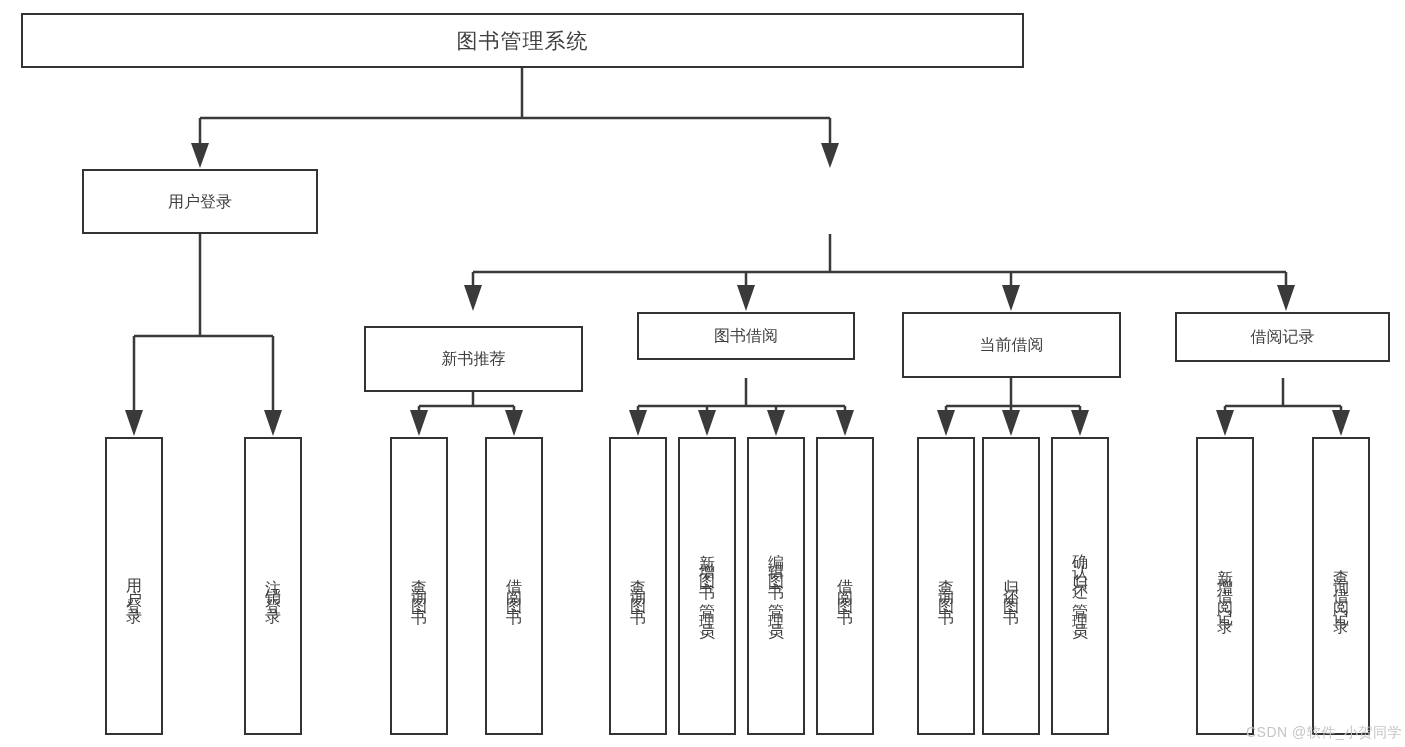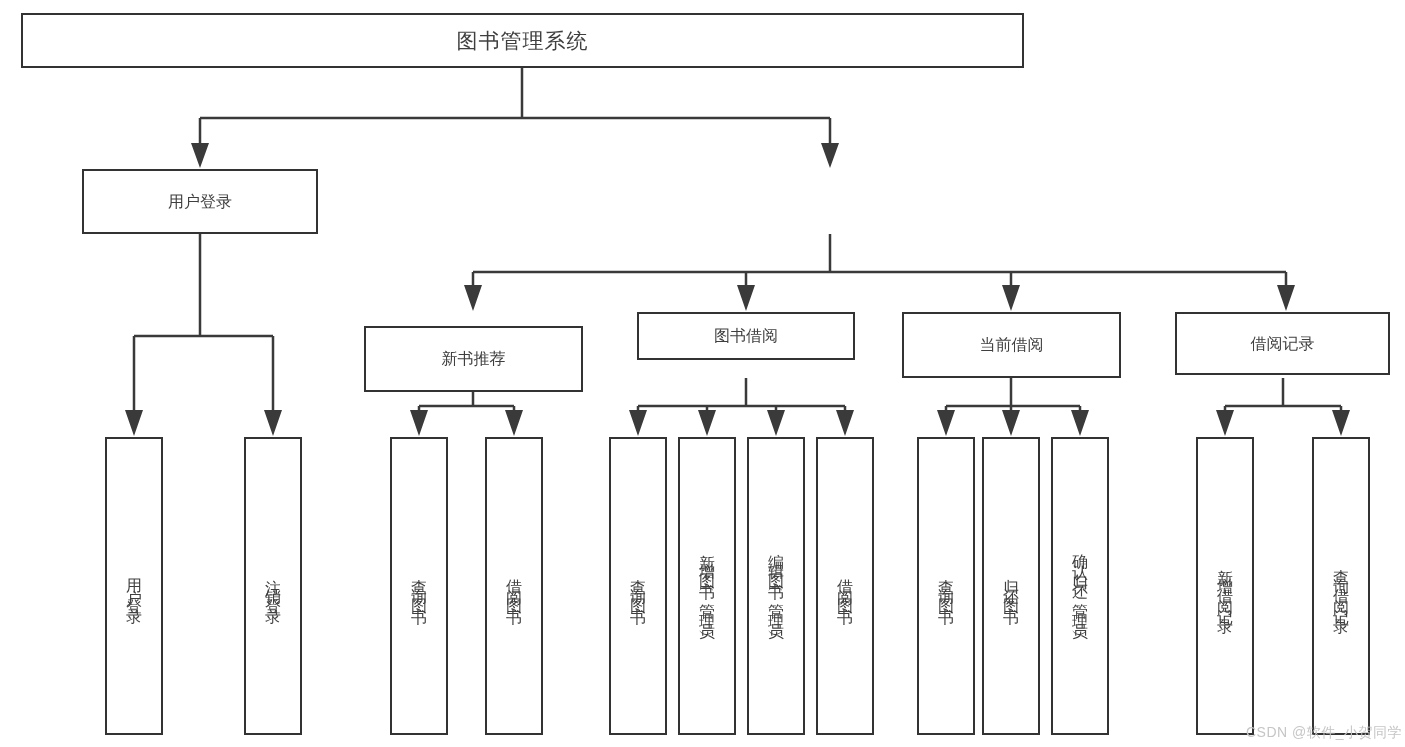--- a/index.html
+++ b/index.html
@@ -108,21 +108,21 @@
 
   <div class="box" style="left:364px; top:312px; width:219px; height:66px;margin-top:14px;">
     <span>新书推荐</span>
   </div>
   <div class="box" style="left:637px; top:312px; width:218px; height:48px;">
     <span>图书借阅</span>
   </div>
   <div class="box" style="left:902px; top:312px; width:219px; height:66px;">
     <span>当前借阅</span>
   </div>
-  <div class="box" style="left:1175px; top:312px; width:215px; height:63px;">
+  <div class="box" style="left:1175px; top:312px; width:215px; height:50px;">
     <span>借阅记录</span>
   </div>
 
   <div class="box v" style="left:105px; top:437px; width:58px; height:298px;">
     <span>用户登录</span>
   </div>
   <div class="box v" style="left:244px; top:437px; width:58px; height:298px;">
     <span>注销登录</span>
   </div>
 

